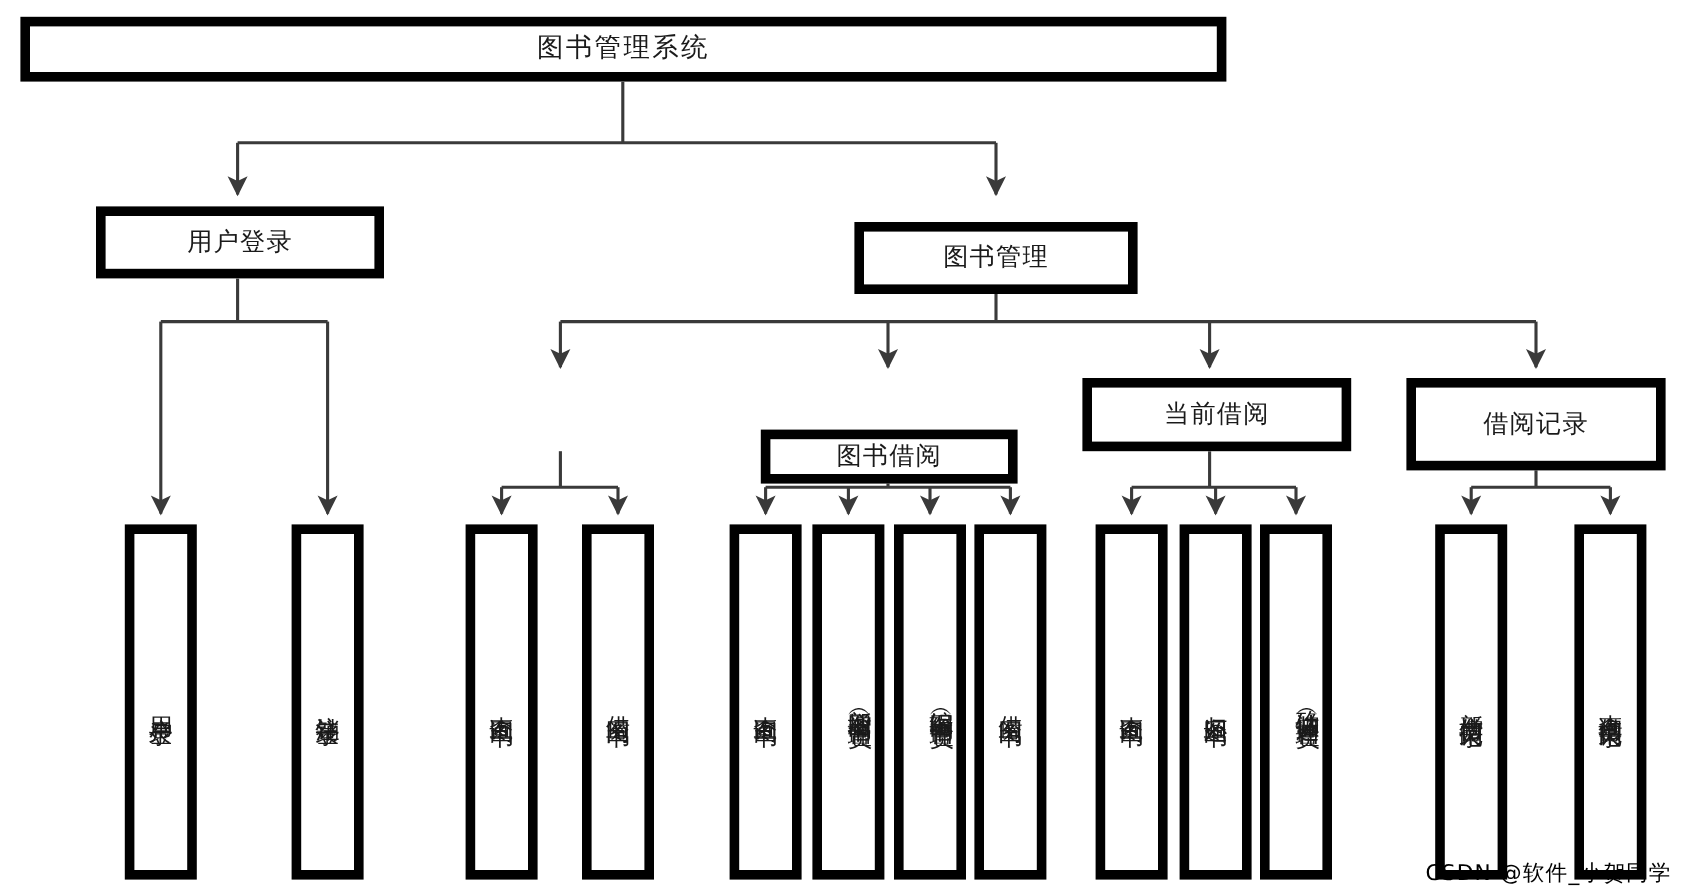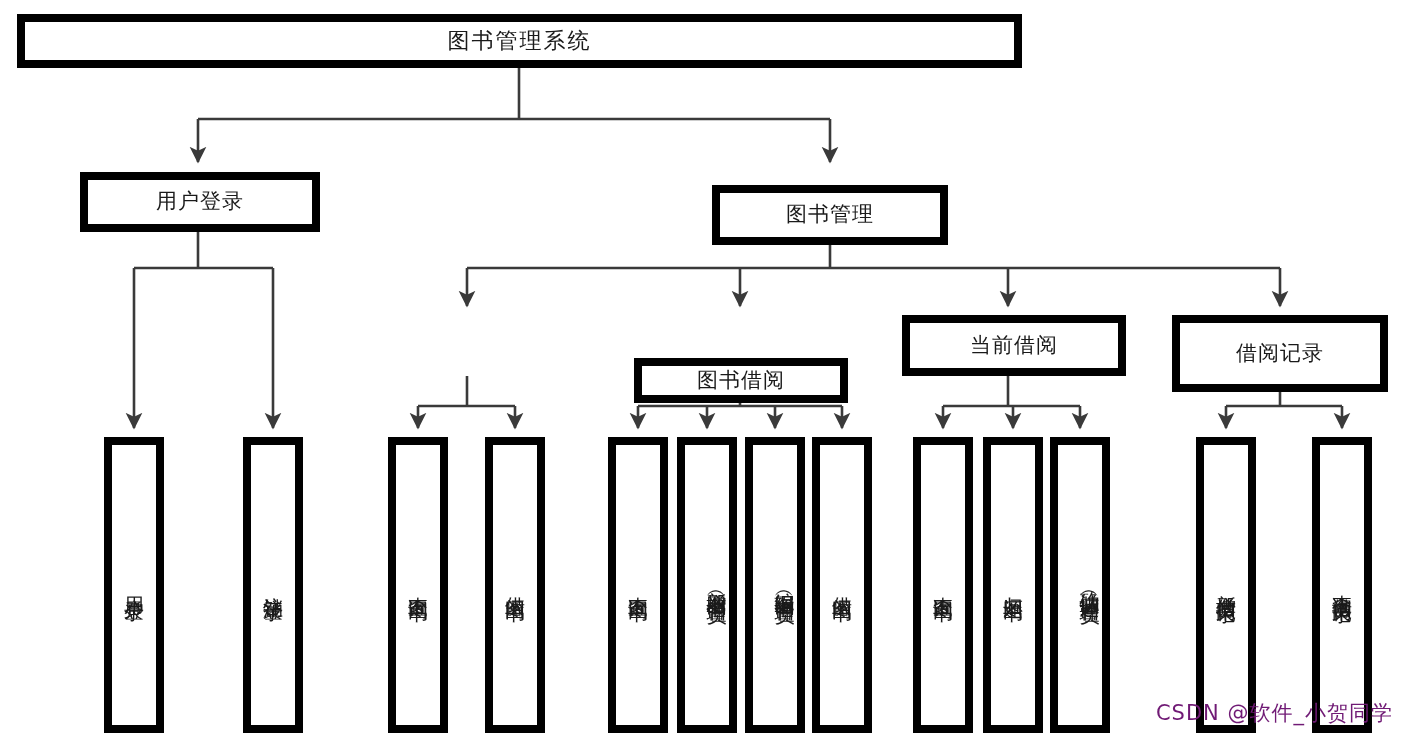--- a/index.html
+++ b/index.html
@@ -55,23 +55,23 @@
     padding: 6px 0;
     align-items: flex-start;
     justify-content: center;
   }
   .node.vert.short {
     align-items: center;
   }
   .watermark {
     position: absolute;
     right: 12px;
-    bottom: 20px;
-    font-size: 21px;
-    color: #701a75;
+    bottom: 8px;
+    font-size: 18px;
+    color: #000000;
     letter-spacing: 1px;
     white-space: nowrap;
     font-family: "DejaVu Sans", "Liberation Sans", sans-serif;
   }
 </style>
 </head>
 <body>
 
 <div id="canvas">
 

